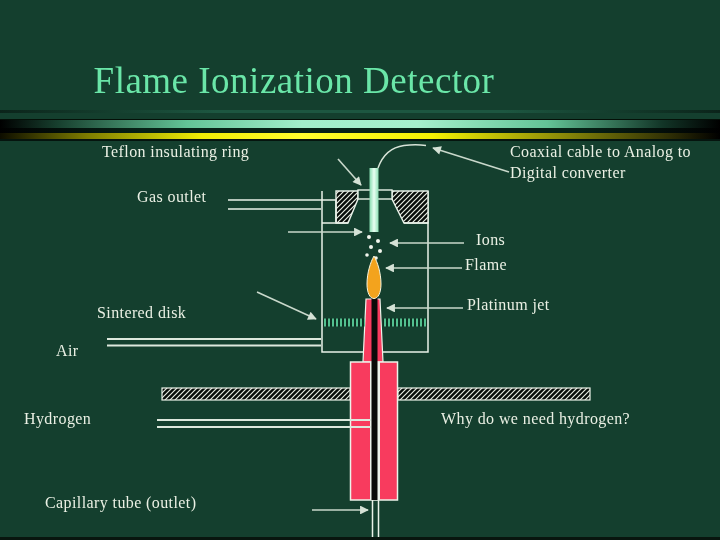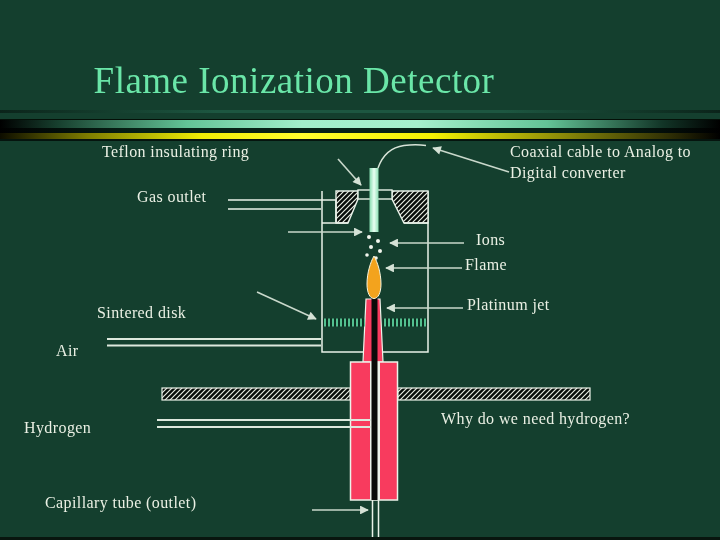--- a/index.html
+++ b/index.html
@@ -121,21 +121,21 @@
       <path d="M463,308 L387,308" marker-end="url(#arr)"></path>
       <path d="M257,292 L316,319" marker-end="url(#arr)"></path>
       <path d="M312,510 L368,510" marker-end="url(#arr)"></path>
     </g>
   </svg>
 
   <div class="lbl" style="left:102px;top:142px;">Teflon insulating ring</div>
   <div class="lbl" style="left:106px;top:187px;margin-left:31px;">Gas outlet</div>
   <div class="lbl" style="left:97px;top:279px;margin-top:24px;">Sintered disk</div>
   <div class="lbl" style="left:56px;top:329px;margin-top:12px;">Air</div>
-  <div class="lbl" style="left:24px;top:409px;margin-top:9px;">Hydrogen</div>
+  <div class="lbl" style="left:24px;top:409px;">Hydrogen</div>
   <div class="lbl" style="left:45px;top:493px;">Capillary tube (outlet)</div>
   <div class="lbl wrap" style="left:510px;top:141px;width:196px;">Coaxial cable to Analog to Digital converter</div>
   <div class="lbl" style="left:468px;top:230px;margin-left:8px;">Ions</div>
   <div class="lbl" style="left:465px;top:255px;text-align:right;">Flame</div>
   <div class="lbl wrap" style="left:441px;top:408px;width:205px;">Why do we need hydrogen?</div>
   <div class="lbl" style="left:467px;top:295px;">Platinum jet</div>
 
   <div class="strip bottom"></div>
 </div>
 

